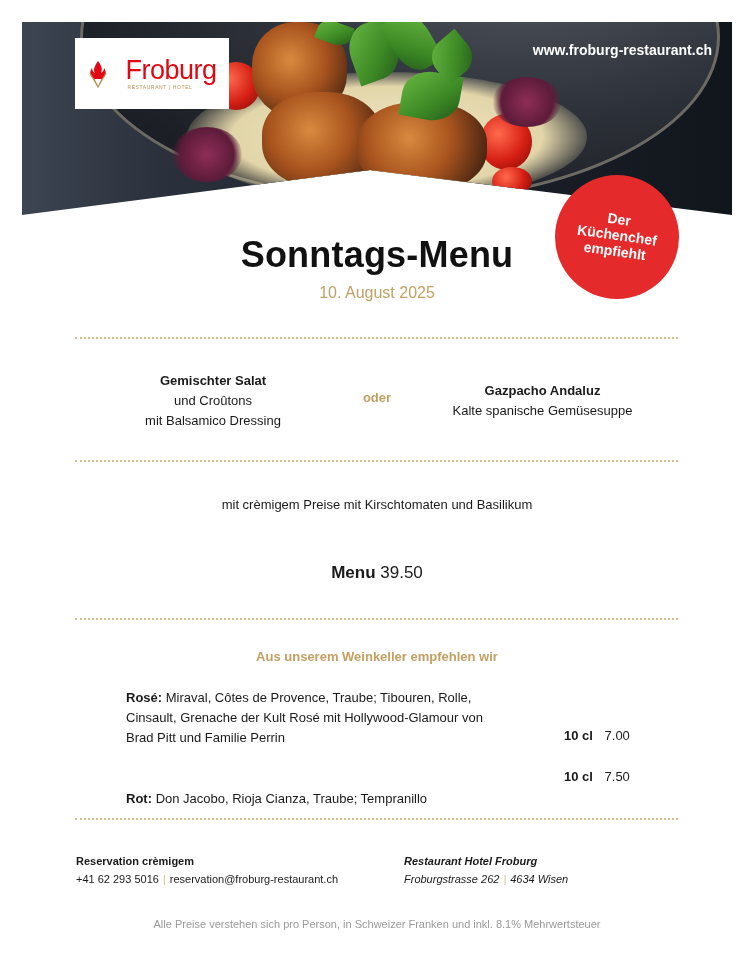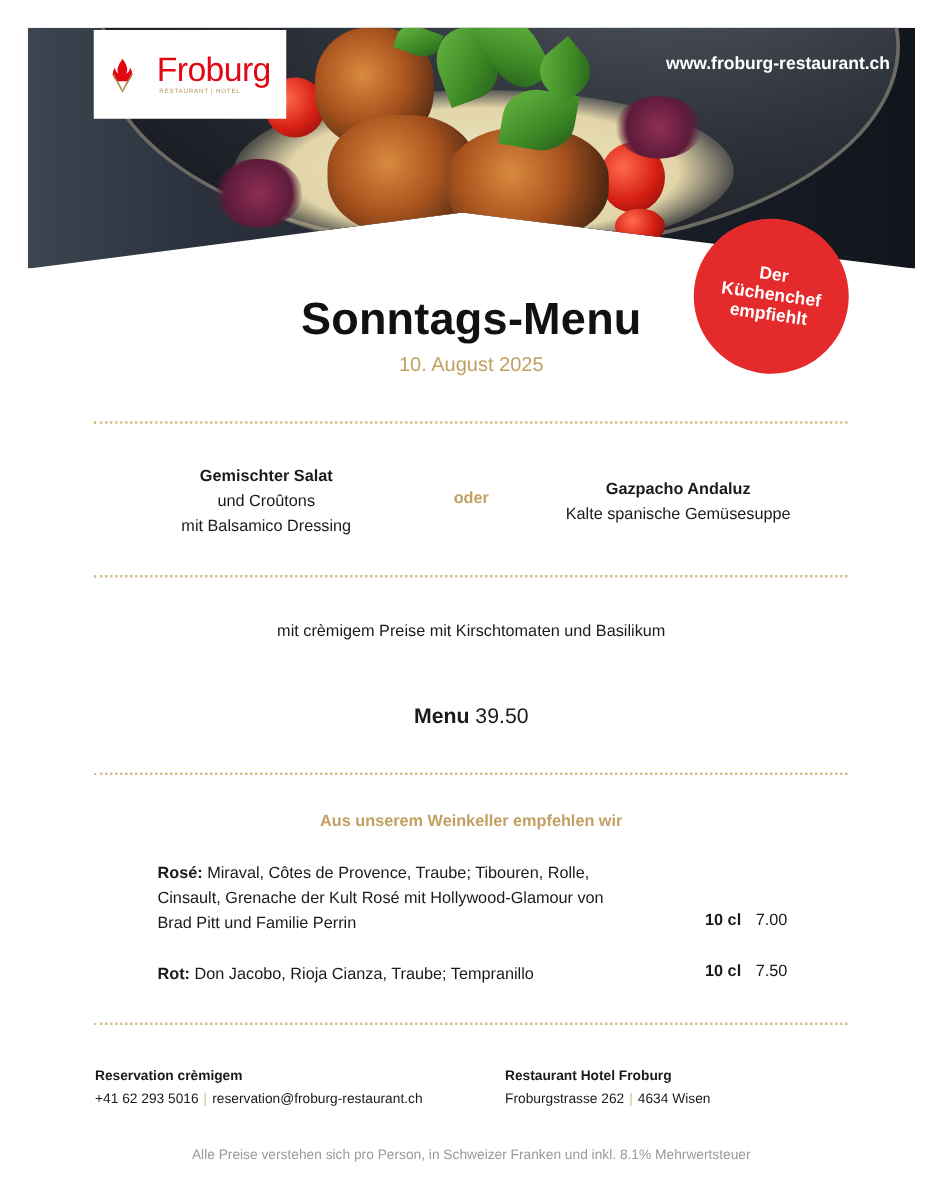--- a/index.html
+++ b/index.html
@@ -12,21 +12,21 @@
     .plate { position: absolute; left: 58px; top: -150px; width: 640px; height: 330px; border-radius: 50%;
              background: radial-gradient(ellipse at 70% 30%, #50565f 0%, #2d3139 45%, #1a1d23 80%);
              border: 3px solid #6d6a63; }
     .risotto { position: absolute; left: 165px; top: 50px; width: 400px; height: 130px; border-radius: 50%;
                background: radial-gradient(ellipse, #efe6c6 0%, #e2d5a9 55%, rgba(226,213,169,0) 75%); }
     .shrimp { position: absolute; border-radius: 45%; background: radial-gradient(circle at 40% 40%, #d98a3f 0%, #a8531e 45%, #3b1f10 90%); }
     .tomato { position: absolute; border-radius: 50%; background: radial-gradient(circle at 35% 35%, #ff6a4d 0%, #d61f14 55%, #7a0c06 100%); }
     .leaf { position: absolute; border-radius: 50% 0 50% 0; background: linear-gradient(135deg, #6bb845 0%, #3d8a25 60%, #23571a 100%); }
     .sprout { position: absolute; border-radius: 50%; background: radial-gradient(circle, #8e2e55 0%, #5d1b3a 60%, rgba(93,27,58,0) 80%); }
 
-    .logo-box { position: absolute; left: 75px; top: 24px; width: 154px; height: 71px; background: #ffffff; z-index: 3;
+    .logo-box { position: absolute; left: 75px; top: 38px; width: 154px; height: 71px; background: #ffffff; z-index: 3;
                 display: flex; align-items: center; justify-content: center; gap: 16px; }
     .logo-flame { width: 22px; height: 30px; position: relative; }
     .logo-text { display: flex; flex-direction: column; align-items: flex-start; }
     .logo-name { color: #e30613; font-size: 27px; font-weight: 400; letter-spacing: -0.5px; line-height: 26px; }
     .logo-sub { color: #b89355; font-size: 5px; letter-spacing: 0.6px; margin-left: 2px; margin-top: 1px; }
 
     .website { position: absolute; right: 42px; top: 42px; color: #ffffff; font-size: 14px; font-weight: 700; z-index: 3; }
 
     .badge { position: absolute; left: 555px; top: 175px; width: 124px; height: 124px; border-radius: 50%;
              background: #e42a2b; z-index: 4; display: flex; align-items: center; justify-content: center; }
@@ -133,37 +133,37 @@
 
 <div class="wine" style="top:688px;">
   <span class="type">Rosé:</span>
   <span>Miraval, Côtes de Provence, Traube; Tibouren, Rolle, Cinsault, Grenache der Kult Rosé mit Hollywood-Glamour von Brad Pitt und Familie Perrin</span>
 </div>
 <div class="wine-price" style="top:728px;">
   <span class="vol">10 cl</span>
   <span>7.00</span>
 </div>
 
-<div class="wine" style="top:769px;width:420px;">
+<div class="wine" style="top:789px;width:420px;">
   <span class="type">Rot:</span>
   <span>Don Jacobo, Rioja Cianza, Traube; Tempranillo</span>
 </div>
 <div class="wine-price" style="top:769px;">
   <span class="vol">10 cl</span>
   <span>7.50</span>
 </div>
 
 <div class="sep" style="top:818px;"></div>
 
 <div class="footer-col" style="left:76px;">
   <div class="head">Reservation crèmigem</div>
   <div>
     <span>+41 62 293 5016</span><span class="pipe">|</span><span>reservation@froburg-restaurant.ch</span>
   </div>
 </div>
-<div class="footer-col" style="left:404px;">
+<div class="footer-col" style="left:404px;font-style:italic;">
   <div class="head">Restaurant Hotel Froburg</div>
   <div>
     <span>Froburgstrasse 262</span><span class="pipe">|</span><span>4634 Wisen</span>
   </div>
 </div>
 
 <div class="disclaimer">Alle Preise verstehen sich pro Person, in Schweizer Franken und inkl. 8.1% Mehrwertsteuer</div>
 
 </body></html>

